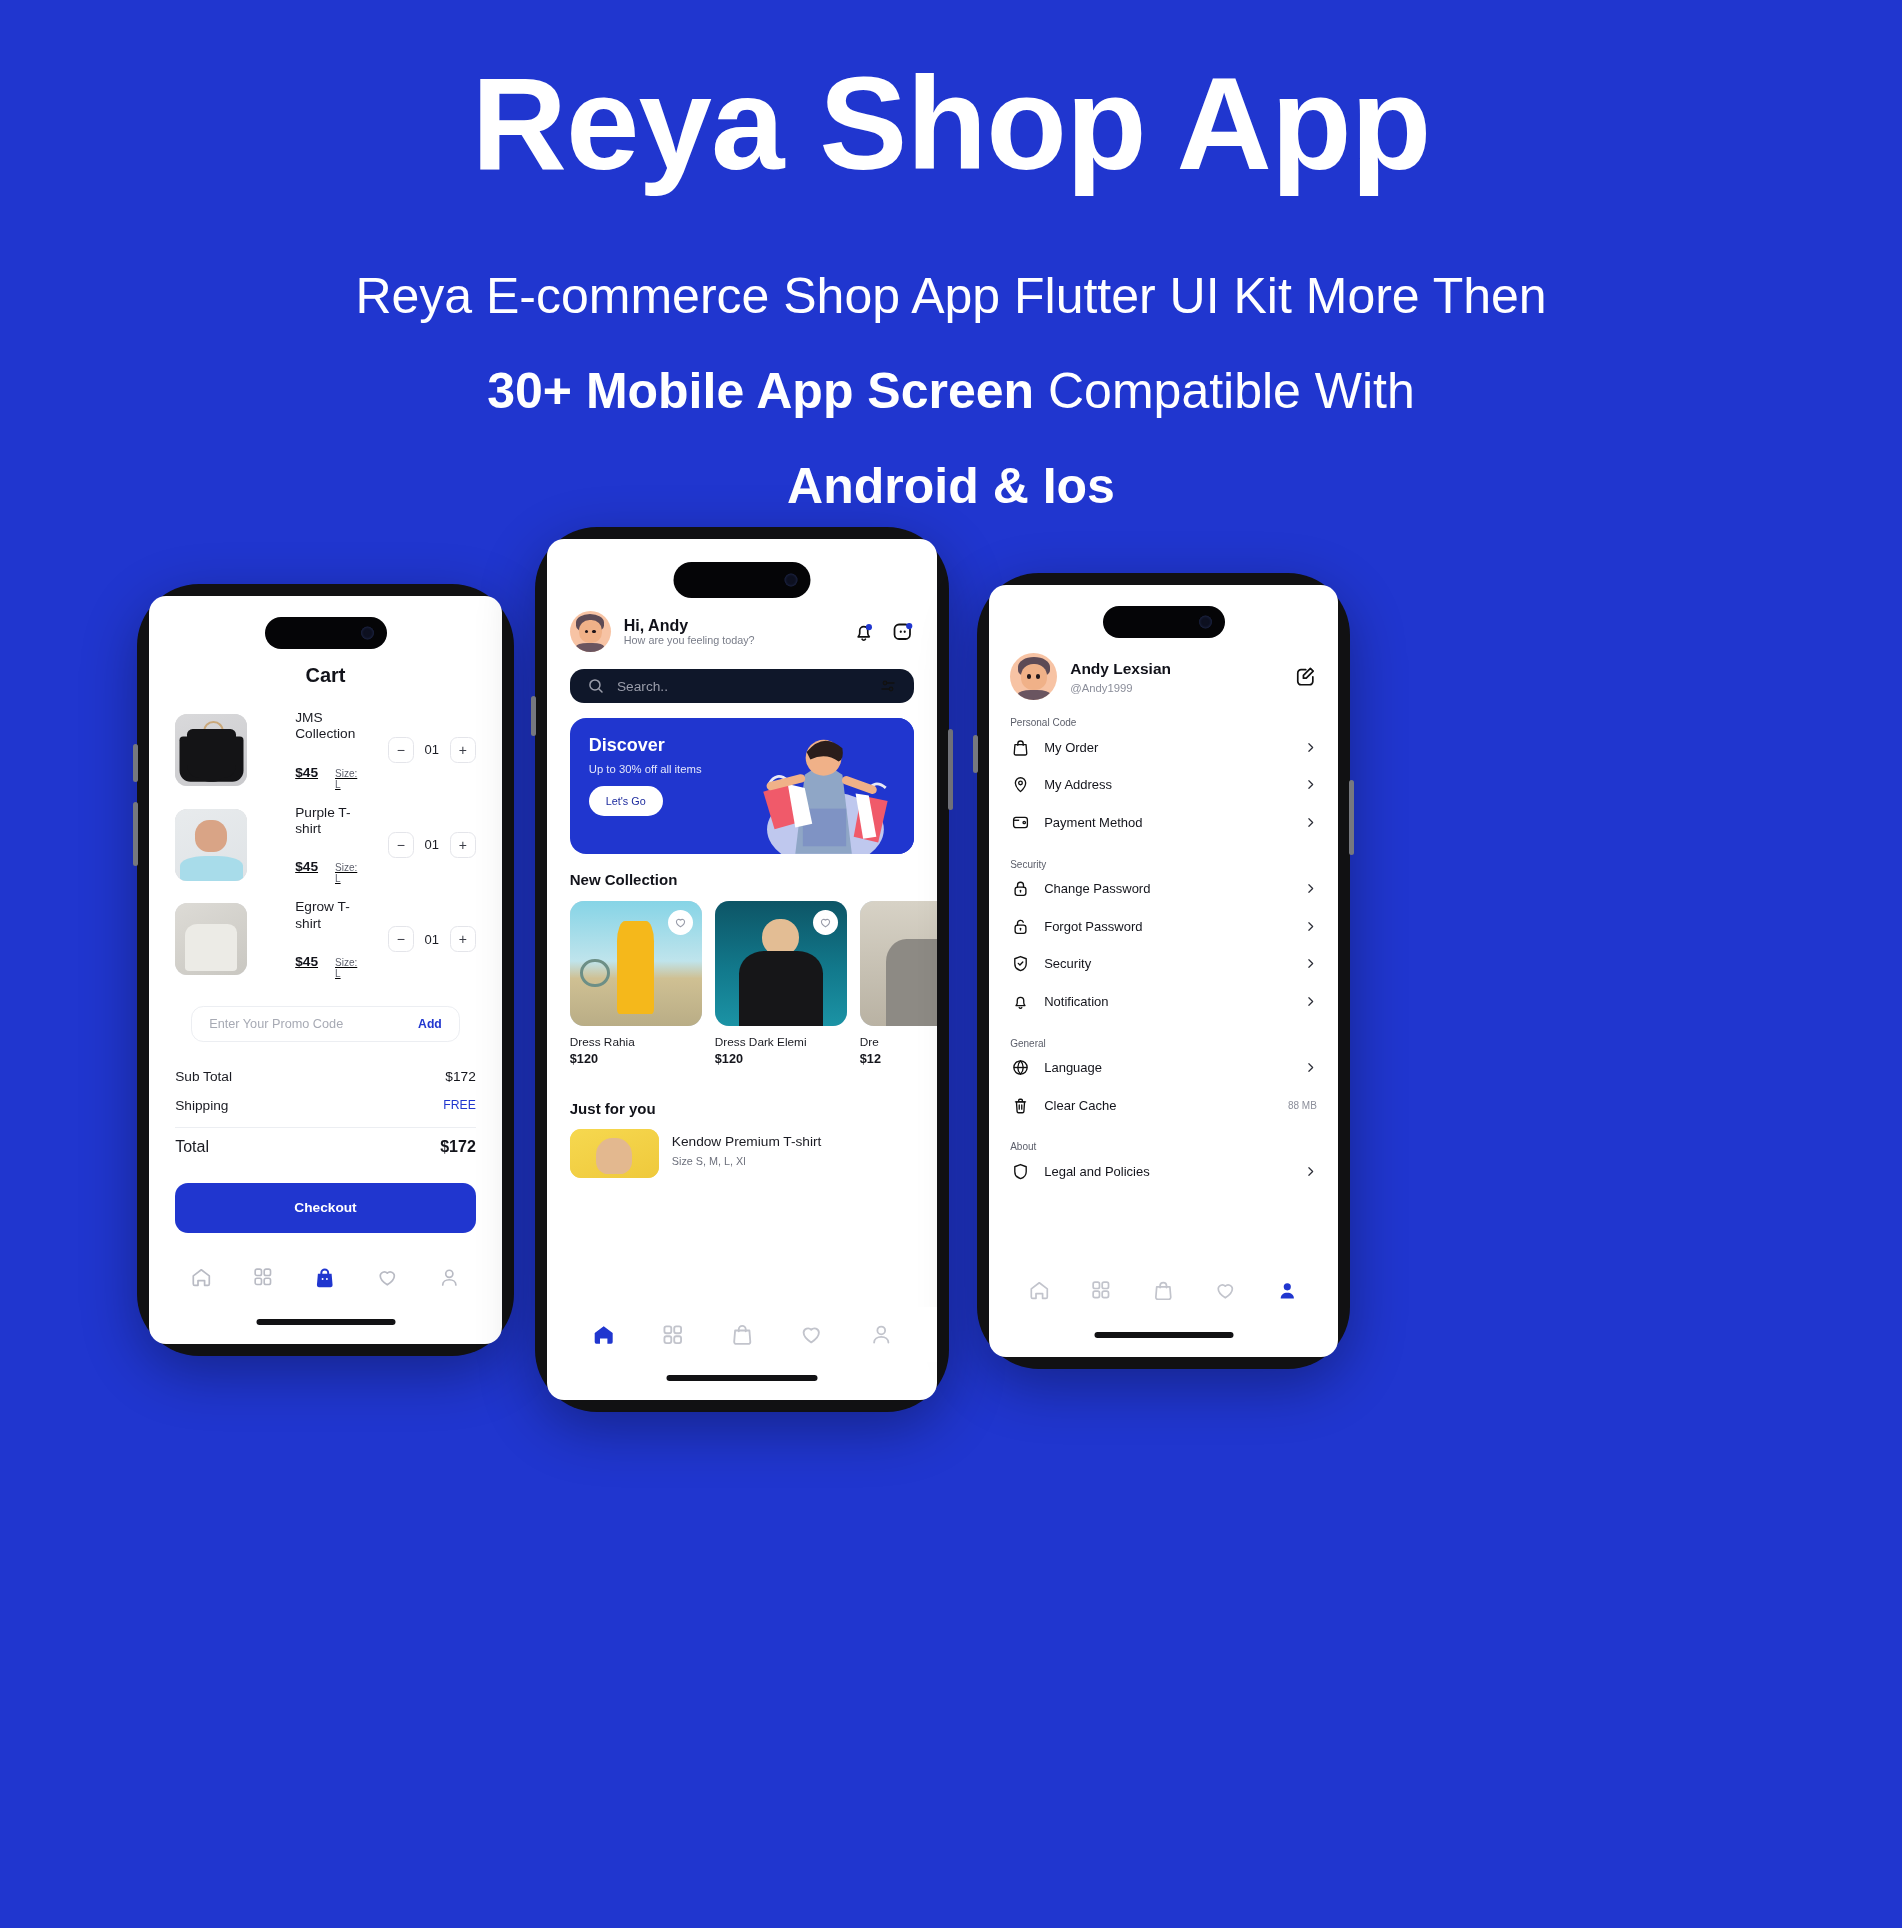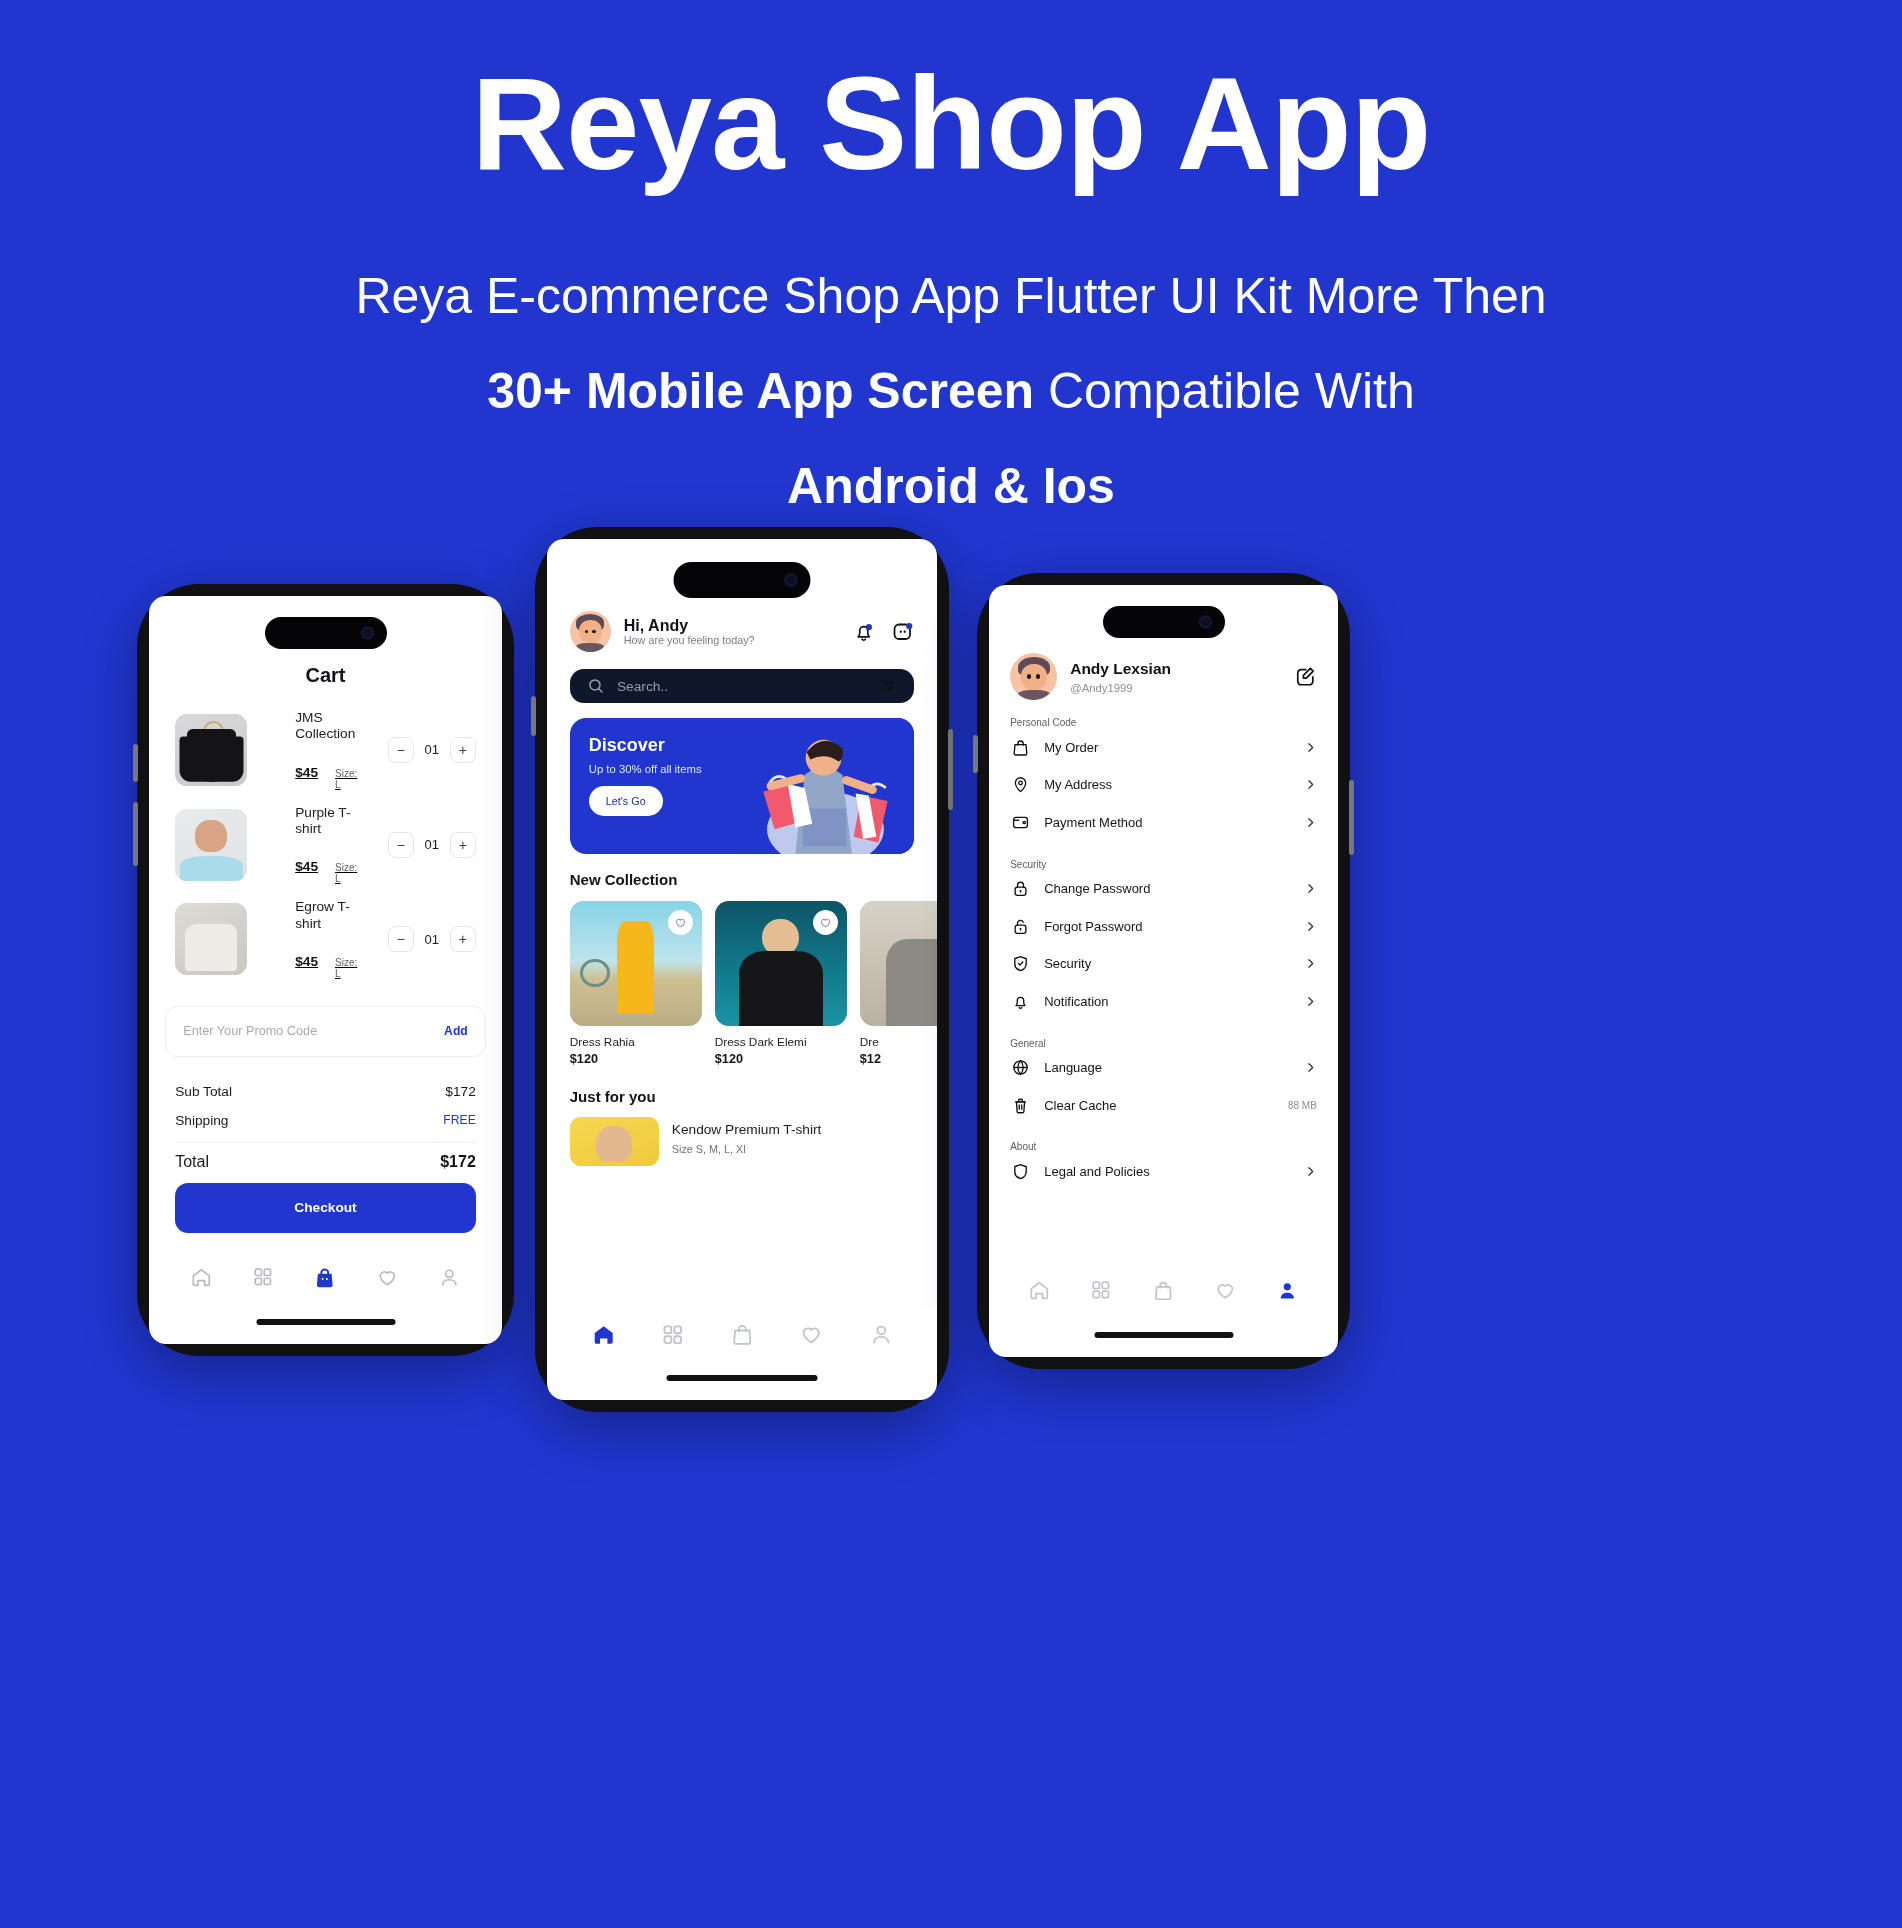--- a/index.html
+++ b/index.html
@@ -98,21 +98,21 @@
   .cart-price { font-size: 13.7px; font-weight: 700; color: #14151c; }
   .cart-size { font-size: 10px; color: #5c5f6b; }
   .qty { display: flex; align-items: center; gap: 8.5px; flex: 0 0 auto; }
   .qty-btn {
     width: 26px; height: 26px; border: 0.9px solid #e4e5ea; border-radius: 7.5px;
     display: flex; align-items: center; justify-content: center;
     font-size: 14px; color: #3b3d47; background: #fff; line-height: 1;
   }
   .qty-val { font-size: 13px; color: #1b1c24; min-width: 19px; text-align: center; }
   .promo {
-    margin: 19px 16px 0; height: 51px; border: 0.9px solid #eceef2; border-radius: 12.2px;
+    margin: 19px 42px 0; height: 36px; border: 0.9px solid #eceef2; border-radius: 12.2px;
     display: flex; align-items: center; padding: 0 17px;
   }
   .promo-ph { flex: 1; font-size: 12.7px; color: #a7aab4; }
   .promo-add { font-size: 12.2px; font-weight: 700; color: #2036cf; }
   .totals { margin: 21px 26px 0; }
   .trow { display: flex; justify-content: space-between; align-items: center; padding: 6.6px 0; }
   .tlabel { font-size: 13.7px; color: #1a1b22; }
   .tval { font-size: 13.7px; color: #14151c; font-weight: 400; }
   .tval.free { color: #2036cf; font-weight: 400; font-size: 12.2px; }
   .tdiv { height: 0.9px; background: #eceef2; margin: 7.5px 0 3.8px; }
@@ -508,21 +508,21 @@
         </div>
         <div class="prod">
           <div class="prod-img">
               <div class="img-third"></div>
             </div>
           <div class="prod-name">Dre</div>
           <div class="prod-price">$12</div>
         </div>
       </div>
 
-      <div class="sec-title" style="margin-top:22px">Just for you</div>
+      <div class="sec-title" style="margin-top:34px">Just for you</div>
 
       <div class="jfy-row">
         <div class="jfy-img">
             <div class="img-jfy"></div>
           </div>
         <div>
           <div class="jfy-name">Kendow Premium T-shirt</div>
           <div class="jfy-sub">Size S, M, L, Xl</div>
         </div>
       </div>

